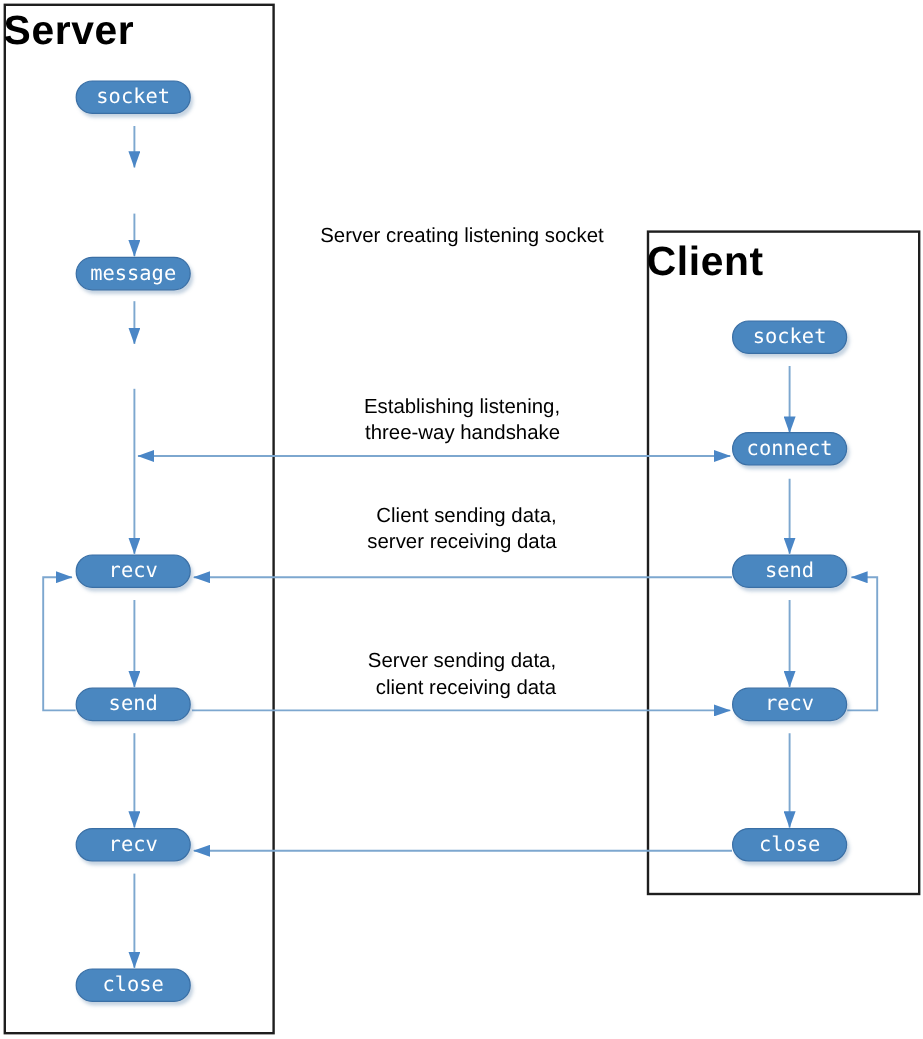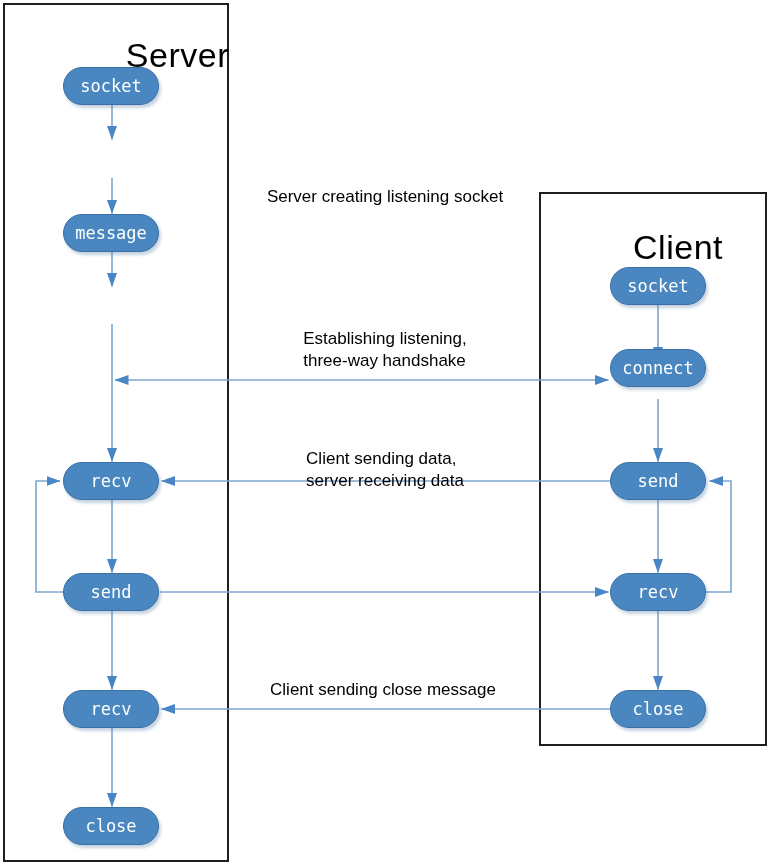--- a/index.html
+++ b/index.html
@@ -12,42 +12,42 @@
     position:relative; width:769px; height:866px; background:var(--background);
     font-family:"Liberation Sans", sans-serif; overflow:hidden;
   }
   .box {
     position:absolute; border:2px solid var(--box-border);
     box-sizing:border-box; background:transparent;
   }
   .server-box { left:3px; top:3px; width:226px; height:859px; }
   .client-box { left:539px; top:192px; width:228px; height:554px; }
   .title {
-    position:absolute; text-align:right; font-weight:normal; font-size:34px;
-    color:#000; letter-spacing:0.5px;margin-top:29px;
+    position:absolute; text-align:left; font-weight:bold; font-size:34px;
+    color:#000; letter-spacing:0.5px;
   }
   .server-title { left:3px; width:226px; top:7px; }
   .client-title { left:539px; width:184px; top:199px; }
   svg.edges { position:absolute; left:0; top:0; z-index:2; pointer-events:none; }
   svg.edges .flow { stroke:var(--arrow); stroke-width:1.6; fill:none; }
   svg.edges .ah { fill:var(--arrowhead); }
   .node {
-    position:absolute; z-index:3; width:96px; height:38px; border-radius:19px;
+    position:absolute; z-index:3; width:96px; height:28px; border-radius:19px;
     background:var(--node-fill); border:1px solid var(--node-border);
     box-sizing:border-box; color:var(--node-text);
     font-family:"DejaVu Sans Mono", monospace; font-size:17px;
     display:flex; align-items:center; justify-content:center;
     box-shadow:2px 3px 3px rgba(90,130,170,0.35);
   }
   .srv { left:63px; }
   .cli { left:610px; }
   .ann {
     position:absolute; z-index:4; transform:translateX(-50%);
     color:var(--label-text); font-size:17px; line-height:22px;
-    text-align:left; white-space:pre-line;
+    text-align:right; white-space:pre-line;
   }
 </style>
 </head>
 <body>
 
 <div class="stage">
 
   <div class="box server-box"></div>
   <div class="box client-box"></div>
 
@@ -84,25 +84,26 @@
   </svg>
 
   <div class="node srv" style="top:67px">socket</div>
   <div class="node srv" style="top:214px">message</div>
   <div class="node srv" style="top:462px">recv</div>
   <div class="node srv" style="top:573px">send</div>
   <div class="node srv" style="top:690px">recv</div>
   <div class="node srv" style="top:807px">close</div>
 
   <div class="node cli" style="top:267px">socket</div>
-  <div class="node cli" style="top:349px">connect</div>
+  <div class="node cli" style="top:360px">connect</div>
   <div class="node cli" style="top:462px">send</div>
   <div class="node cli" style="top:573px">recv</div>
   <div class="node cli" style="top:690px">close</div>
 
   <div class="ann" style="left:385px; top:186px">Server creating listening socket</div>
   <div class="ann" style="left:385px; top:328px">Establishing listening,
 three-way handshake</div>
-  <div class="ann" style="left:385px; top:448px">Client sending data,
+  <div class="ann" style="left:385px; top:419px">Client sending data,
 server receiving data</div>
-  <div class="ann" style="left:383px; top:679px">Client sending close message</div>
+  <div class="ann" style="left:385px; top:540px">Server sending data,
+client receiving data</div>
 
 </div>
 
 </body></html>

